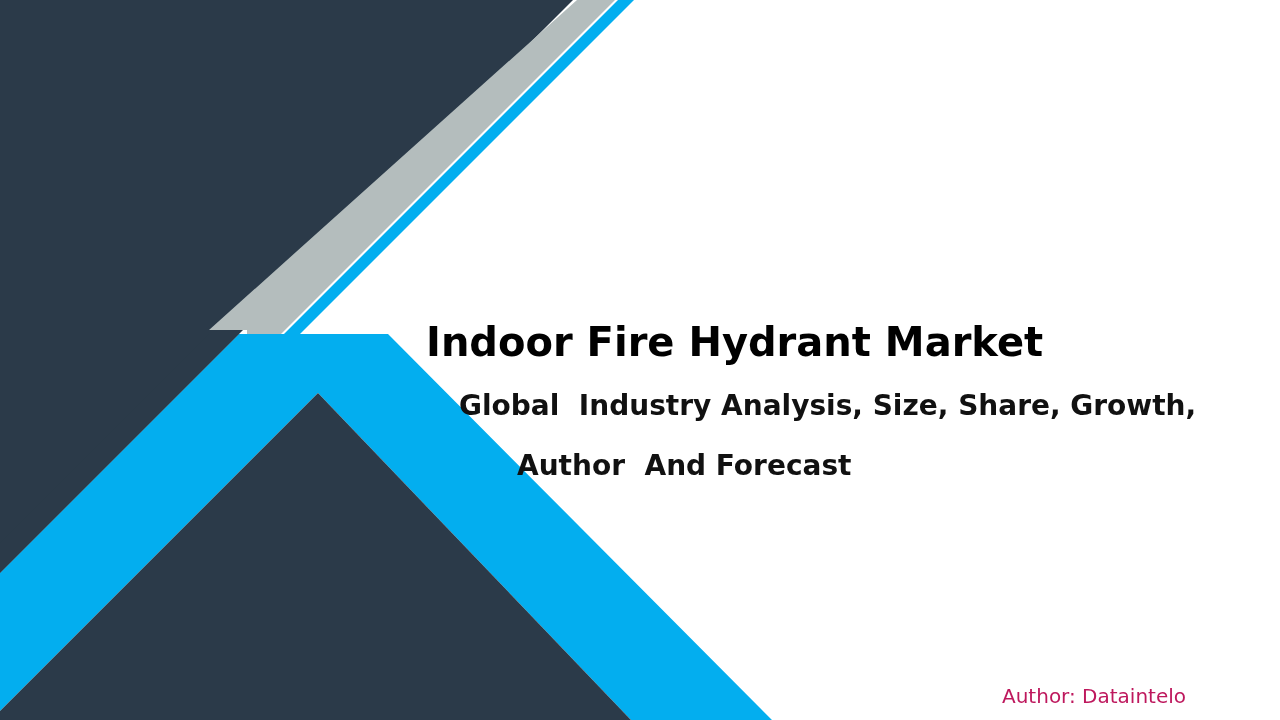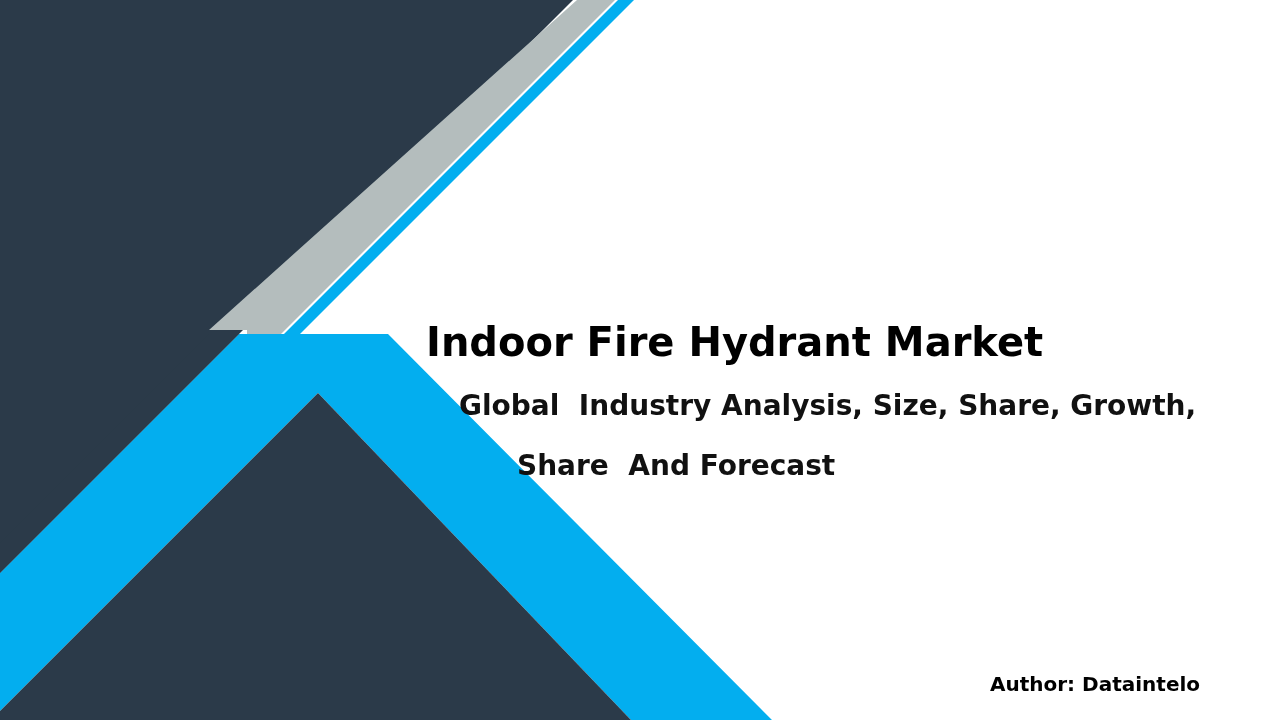--- a/index.html
+++ b/index.html
@@ -65,26 +65,26 @@
     color: #111111;
     white-space: pre;
   }
   #subtitle-line-2 {
     padding-left: 58px;
   }
   #author-line {
     position: absolute;
     left: 990px;
     top: 671px;
-    margin: 0;
+    margin: 12px;
     font-family: "DejaVu Sans", sans-serif;
-    font-weight: bold;
+    font-weight: normal;
     font-size: 20px;
     line-height: 26px;
-    color: #000000;
+    color: #be185d;
     white-space: pre;
   }
 </style>
 </head>
 <body>
 
 <div id="slide">
 
   <svg id="bg-art" viewBox="0 0 1280 720" preserveAspectRatio="none">
 
@@ -105,20 +105,20 @@
   </svg>
 
   <div class="text-layer">
 
     <div id="title-block">
       <h1 id="slide-title">Indoor Fire Hydrant Market</h1>
     </div>
 
     <div id="subtitle-block">
       <p class="subtitle-line" id="subtitle-line-1">Global  Industry Analysis, Size, Share, Growth,</p>
-      <p class="subtitle-line" id="subtitle-line-2">Share  And Forecast</p>
+      <p class="subtitle-line" id="subtitle-line-2">Author  And Forecast</p>
     </div>
 
     <p id="author-line">Author: Dataintelo</p>
 
   </div>
 
 </div>
 
 </body></html>

